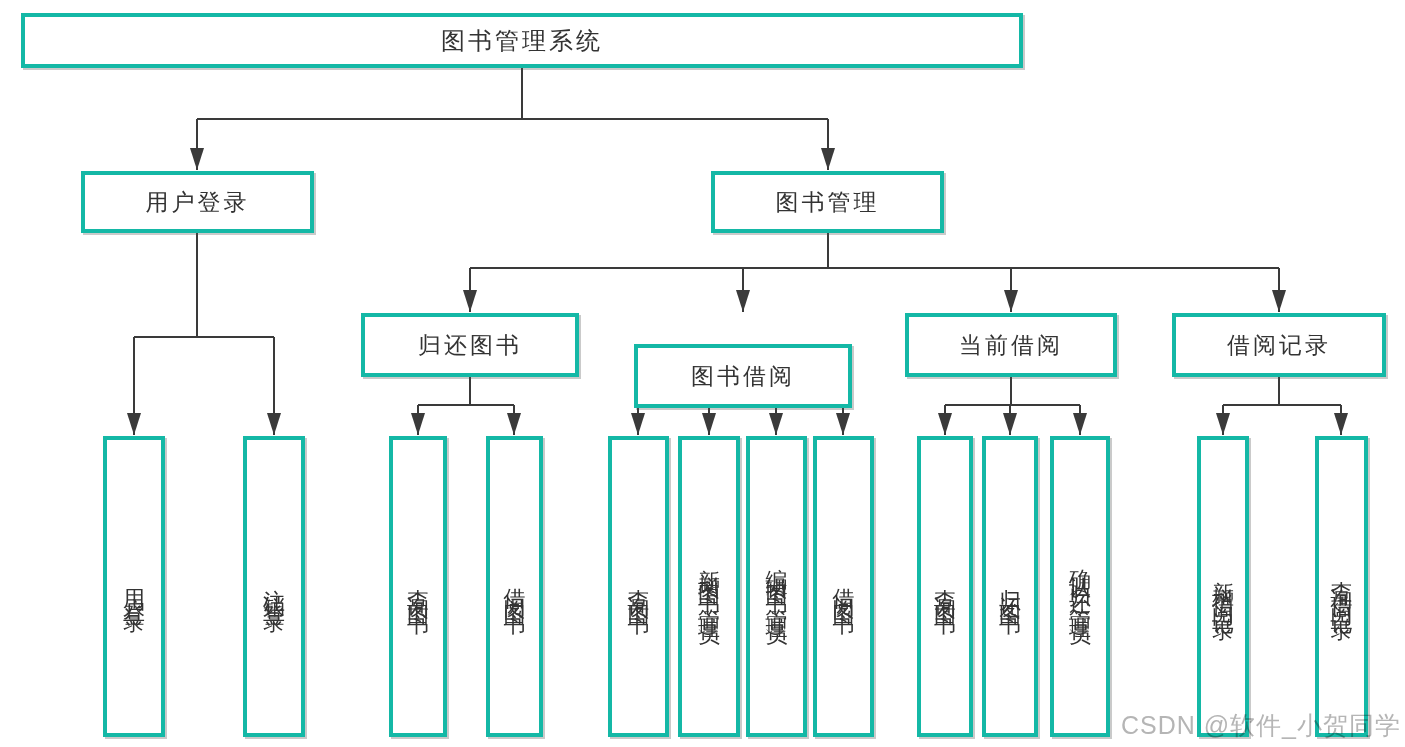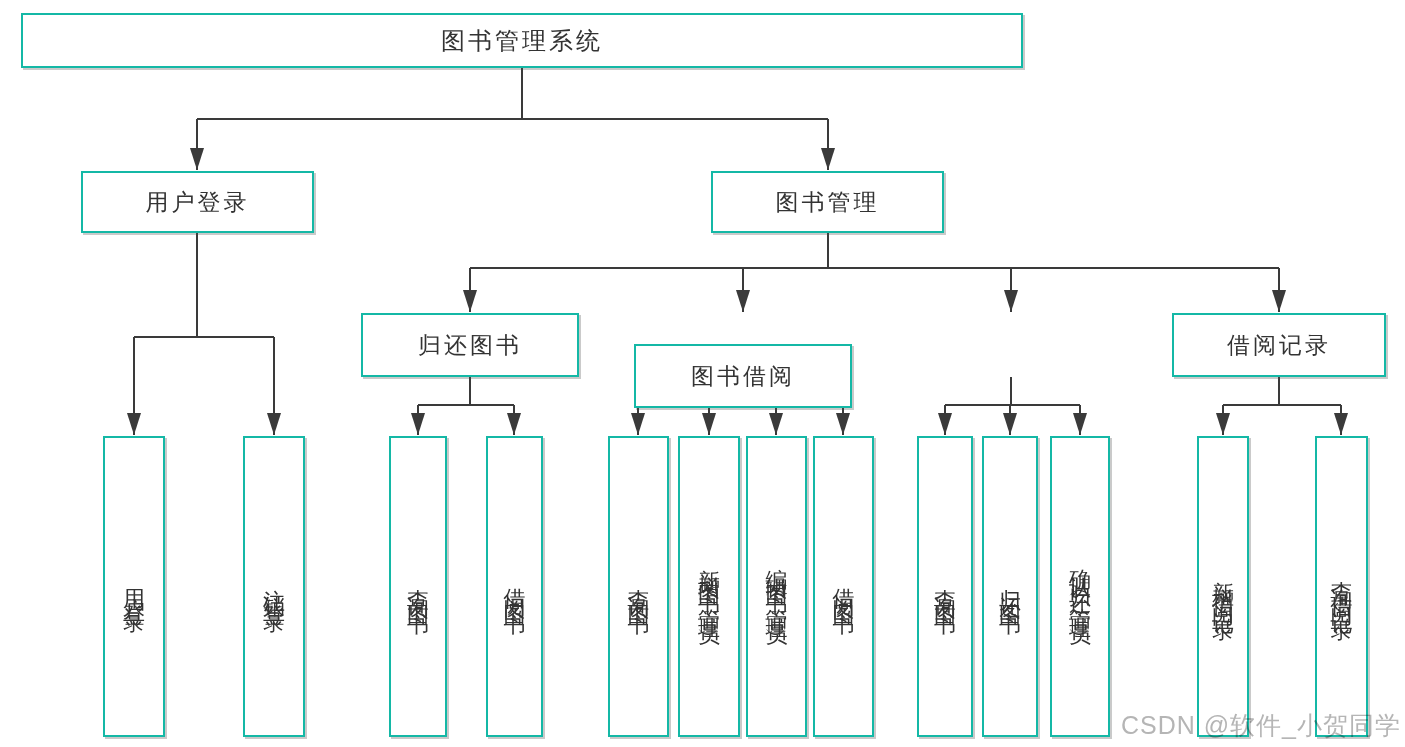--- a/index.html
+++ b/index.html
@@ -14,21 +14,21 @@
   .connectors {
     position: absolute;
     left: 0; top: 0;
     width: 1405px; height: 747px;
     pointer-events: none;
   }
   .box {
     position: absolute;
     box-sizing: border-box;
     background: #ffffff;
-    border: 2px solid #14b8a6;
+    border: 4px solid #14b8a6;
     box-shadow: 2px 2px 0 rgba(80,80,80,0.30);
     display: flex;
     align-items: center;
     justify-content: center;
     color: #333333;
   }
   .root-box  { font-size: 24px; letter-spacing: 3px; }
   .h-box     { font-size: 23px; letter-spacing: 3px; }
   .leaf .lbl {
     writing-mode: vertical-rl;
@@ -103,20 +103,23 @@
   <div class="box h-box" style="left:711px; top:171px; width:233px; height:62px;">
     <span class="lbl">图书管理</span>
   </div>
 
   <div class="box h-box" style="left:361px; top:313px; width:218px; height:64px;">
     <span class="lbl">归还图书</span>
   </div>
   <div class="box h-box" style="left:634px; top:313px; width:218px; height:64px;margin-top:31px;">
     <span class="lbl">图书借阅</span>
   </div>
+  <div class="box h-box" style="left:905px; top:313px; width:212px; height:64px;">
+    <span class="lbl">当前借阅</span>
+  </div>
   <div class="box h-box" style="left:1172px; top:313px; width:214px; height:64px;">
     <span class="lbl">借阅记录</span>
   </div>
 
   <div class="box leaf" style="left:103px; top:436px; width:62px; height:301px;">
     <span class="lbl">用户登录</span>
   </div>
   <div class="box leaf" style="left:243px; top:436px; width:62px; height:301px;">
     <span class="lbl">注销登录</span>
   </div>

